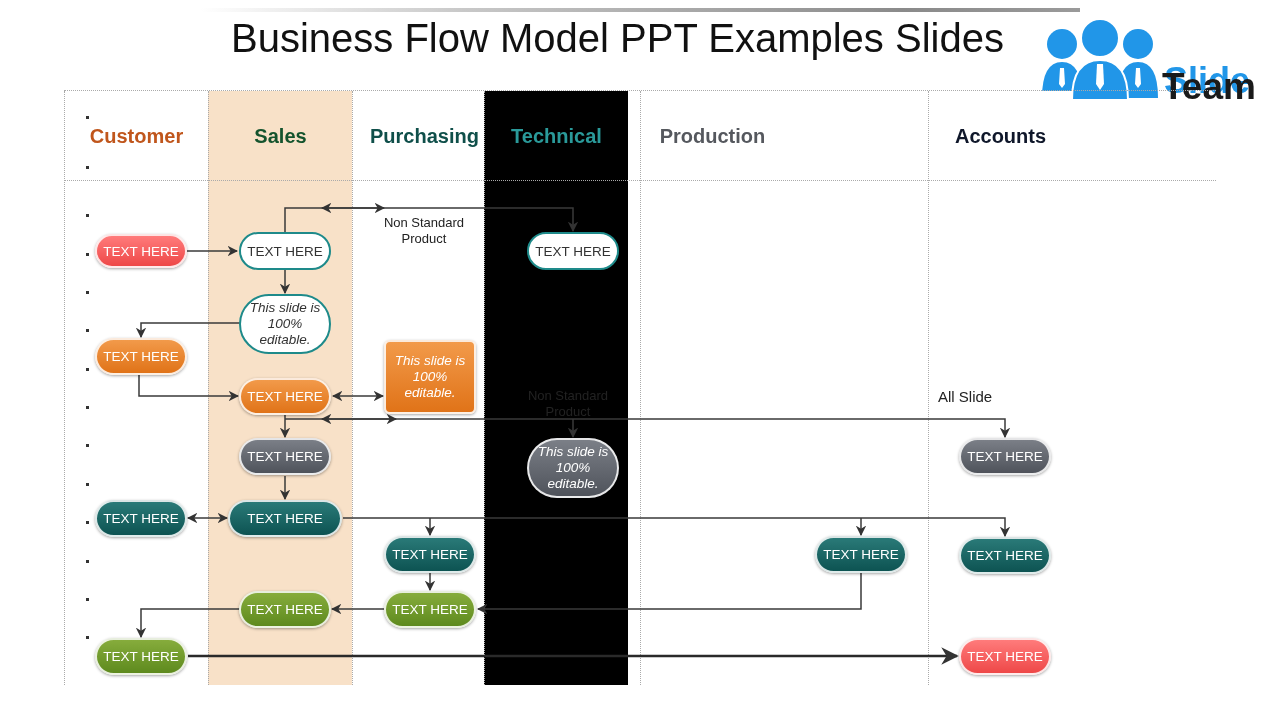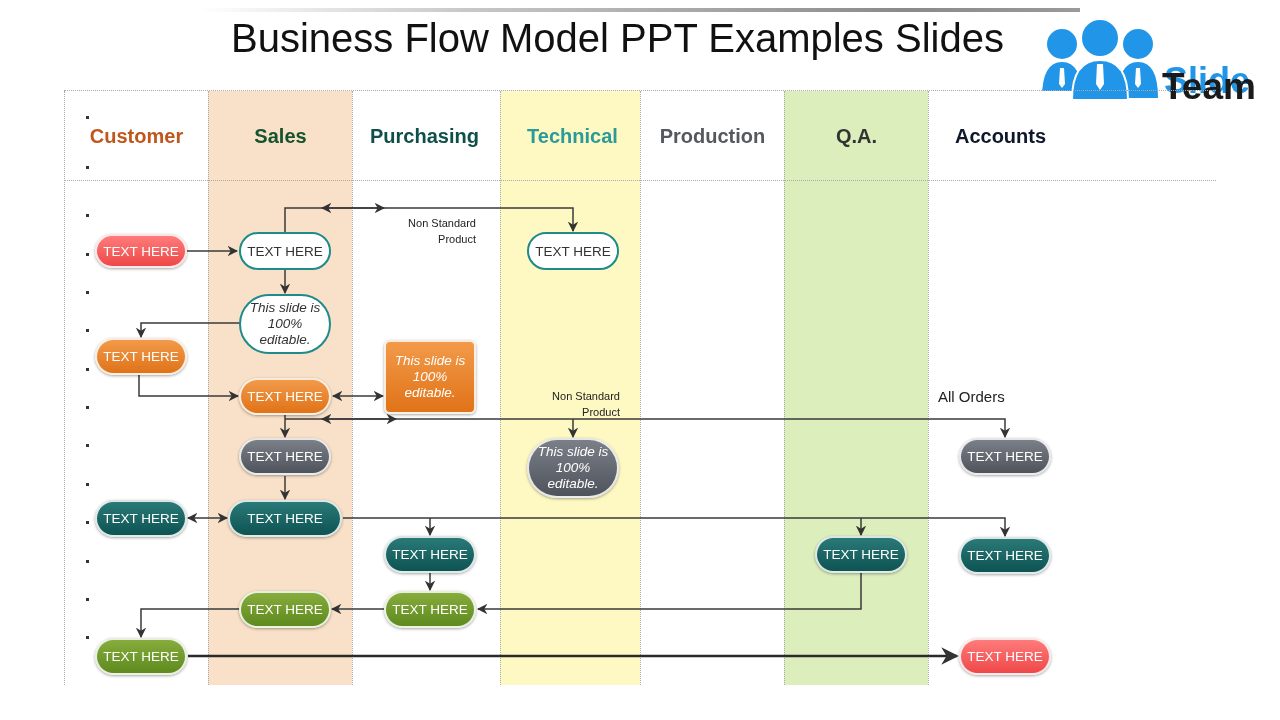--- a/index.html
+++ b/index.html
@@ -18,21 +18,21 @@
   .bullet { position:absolute; left:86px; width:3px; height:3px; background:#333; }
   .node { position:absolute; display:flex; align-items:center; justify-content:center; text-align:center; box-sizing:border-box; font-size:13.5px; color:#fff; border-radius:20px;
      box-shadow:0 1px 3px rgba(0,0,0,0.35); border:2px solid rgba(255,255,255,0.85); }
   .red { background:linear-gradient(#ff7b7b, #ee4848); }
   .orange { background:linear-gradient(#f29a4a, #e07318); }
   .teal { background:linear-gradient(#2a7a78, #0d5352); }
   .green { background:linear-gradient(#86ac3c, #5e8a1e); }
   .grey { background:linear-gradient(#7b7f87, #4f535b); }
   .outline { background:#fff; color:#333; border:2.5px solid #1e8a8a; box-shadow:none; }
   .italic { font-style:italic; line-height:16px; }
-  .label { position:absolute; text-align:right; font-size:11px; color:#222; line-height:16px; }
+  .label { position:absolute; text-align:center; font-size:13px; color:#222; line-height:16px; }
   svg.arrows { position:absolute; left:0; top:0; width:1280px; height:720px; pointer-events:none; }
 </style>
 </head>
 <body>
 
 <div class="topline"></div>
 <div class="title">Business Flow Model PPT Examples Slides</div>
 
 <div class="logo">
   <svg width="120" height="84" viewBox="0 0 120 84" style="position:absolute;left:0;top:0">
@@ -59,28 +59,25 @@
 <div class="grid">
   <div class="lane" style="left:0px;background:#ffffff">
     <div class="lane-head" style="color:#c0561c">Customer</div>
   </div>
   <div class="lane" style="left:144px;background:#f8e1c8">
     <div class="lane-head" style="color:#14532d">Sales</div>
   </div>
   <div class="lane" style="left:288px;background:#ffffff">
     <div class="lane-head" style="color:#0f4f4a">Purchasing</div>
   </div>
-  <div class="lane" style="left:436px;background:#fef9c3">
+  <div class="lane" style="left:420px;background:#000000">
     <div class="lane-head" style="color:#2a9a9a">Technical</div>
   </div>
   <div class="lane" style="left:576px;background:#ffffff">
     <div class="lane-head" style="color:#55585e">Production</div>
-  </div>
-  <div class="lane" style="left:720px;background:#dbeebc">
-    <div class="lane-head" style="color:#333333">Q.A.</div>
   </div>
   <div class="lane" style="left:864px;background:#ffffff">
     <div class="lane-head" style="color:#0f172a">Accounts</div>
   </div>
 </div>
 <div class="head-sep"></div>
 
 <div class="bullet" style="top:116px"></div>
 <div class="bullet" style="top:166px"></div>
 <div class="bullet" style="top:214px"></div>
@@ -137,21 +134,21 @@
 
     <path d="M384 609 L332 609" marker-end="url(#ah)"></path>
 
     <path d="M240 609 L141 609 L141 637" marker-end="url(#ah)"></path>
   </g>
   <path d="M188 656 L957 656" stroke="#2a2a2a" stroke-width="2.5" fill="none" marker-end="url(#ah)"></path>
 </svg>
 
 <div class="label" style="left:372px;top:215px;width:104px">Non Standard Product</div>
 <div class="label" style="left:516px;top:388px;width:104px">Non Standard Product</div>
-<div class="label" style="left:928px;top:389px;width:90px;font-size:15px;text-align:left;padding-left:10px">All Orders</div>
+<div class="label" style="left:928px;top:389px;width:90px;font-size:15px;text-align:left;padding-left:10px">All Slide</div>
 
 <div class="node red" style="left:95px;top:234px;width:92px;height:34px">TEXT HERE</div>
 <div class="node outline" style="left:239px;top:232px;width:92px;height:38px">TEXT HERE</div>
 <div class="node outline" style="left:527px;top:232px;width:92px;height:38px">TEXT HERE</div>
 <div class="node outline italic" style="left:239px;top:294px;width:92px;height:60px;border-radius:30px">This slide is 100% editable.</div>
 <div class="node orange" style="left:95px;top:338px;width:92px;height:37px">TEXT HERE</div>
 <div class="node orange" style="left:239px;top:378px;width:92px;height:37px">TEXT HERE</div>
 <div class="node orange italic" style="left:384px;top:340px;width:92px;height:74px;border-radius:6px;padding:0 6px">This slide is 100% editable.</div>
 <div class="node grey" style="left:239px;top:438px;width:92px;height:37px">TEXT HERE</div>
 <div class="node grey italic" style="left:527px;top:438px;width:92px;height:60px;border-radius:30px">This slide is 100% editable.</div>

